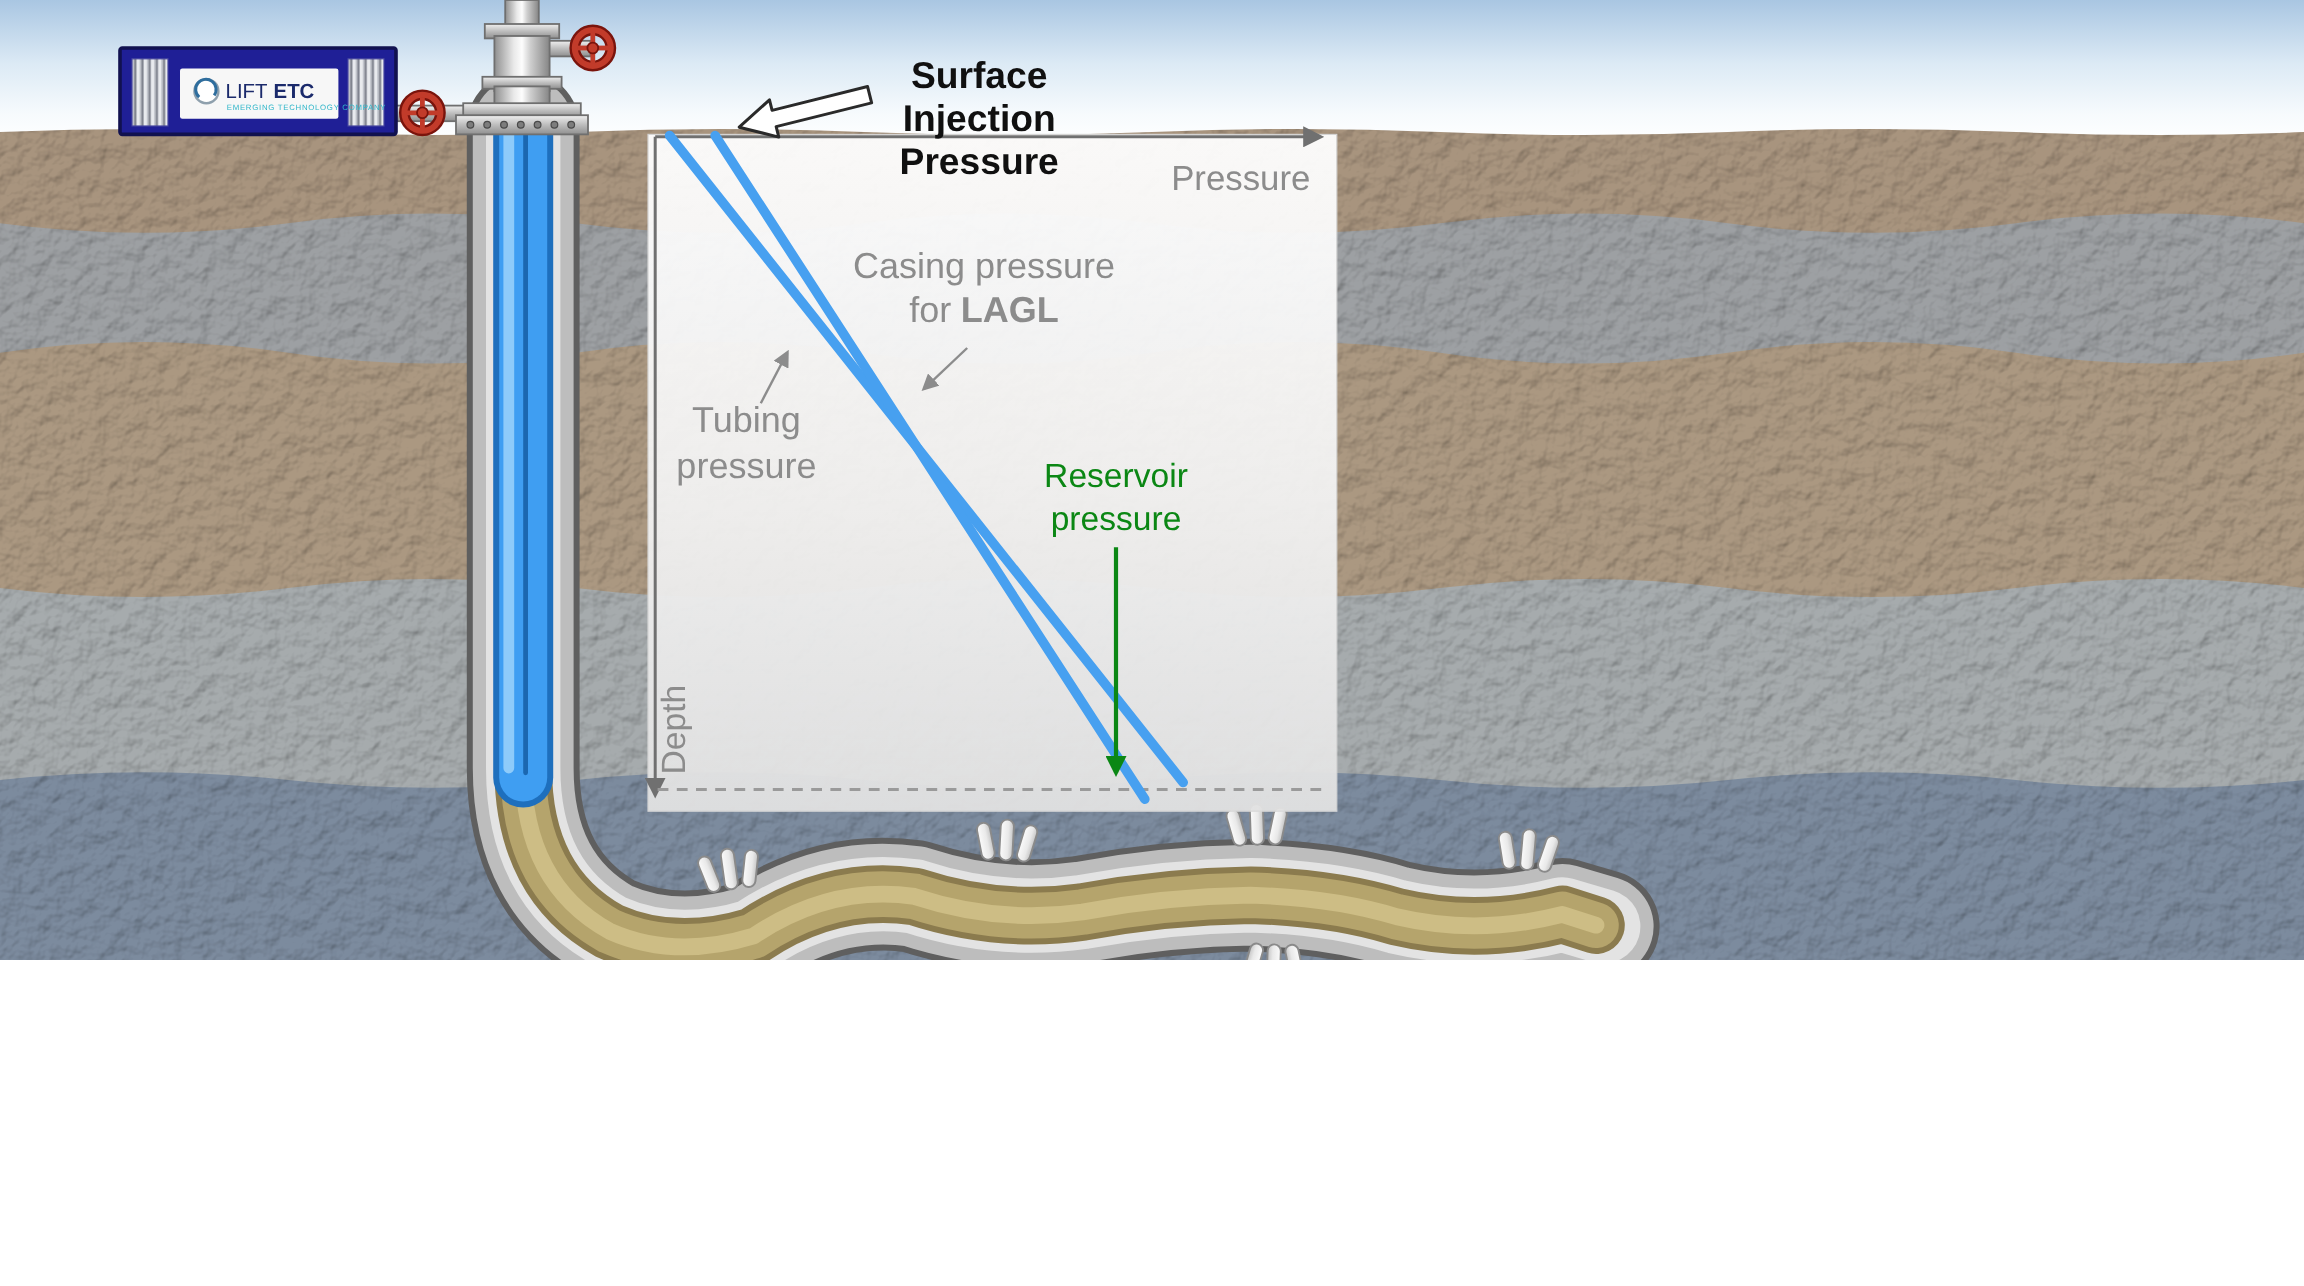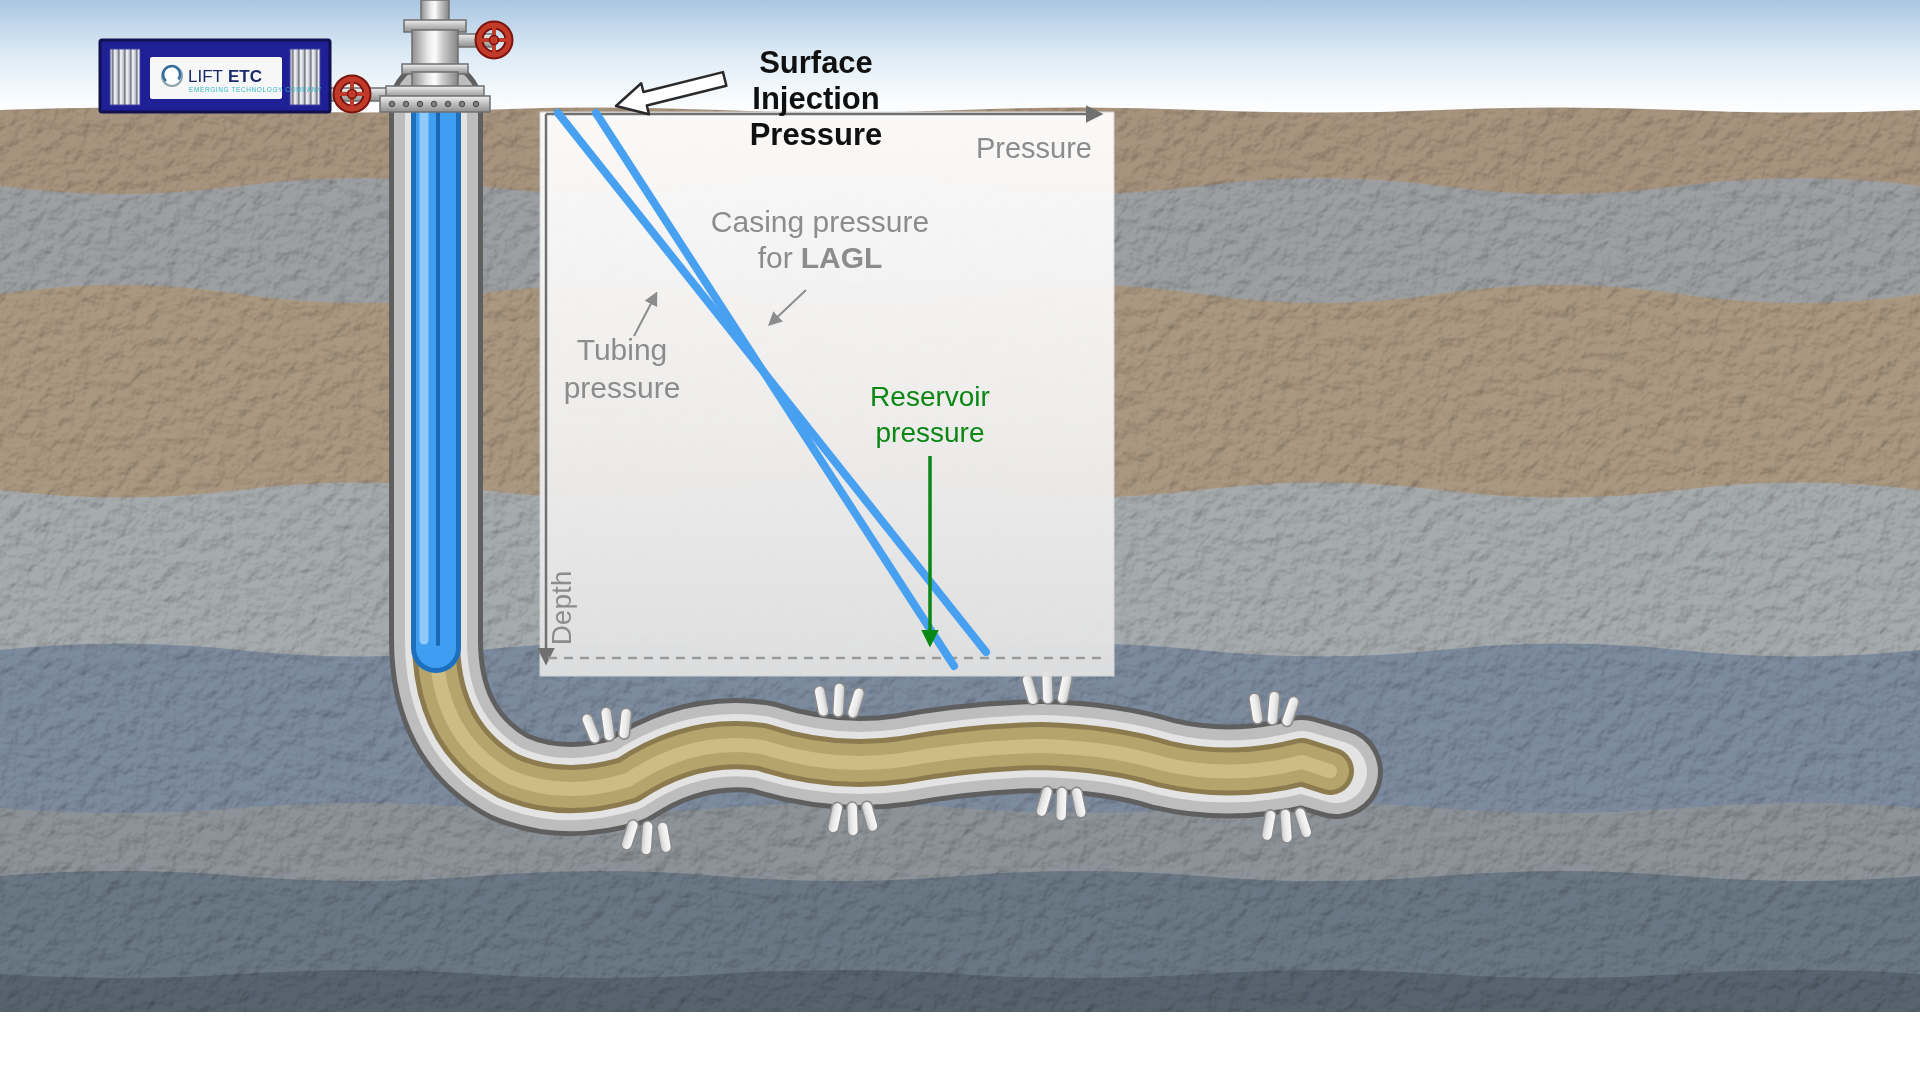--- a/index.html
+++ b/index.html
@@ -1,16 +1,16 @@
 <!DOCTYPE html>
 <html><head>
 <meta charset="utf-8">
 <style>
   html,body{margin:0;padding:0;background:#ffffff;}
-  .stage{position:relative;width:1920px;height:1012px;overflow:hidden;
+  .stage{position:relative;width:1920px;height:800px;overflow:hidden;
          font-family:"Liberation Sans",sans-serif;}
   svg{display:block;}
   text{font-family:"Liberation Sans",sans-serif;}
 </style>
 </head>
 <body>
 
 <div class="stage">
 <svg viewBox="0 0 1920 1072" width="1920" height="1072">
   <defs>

